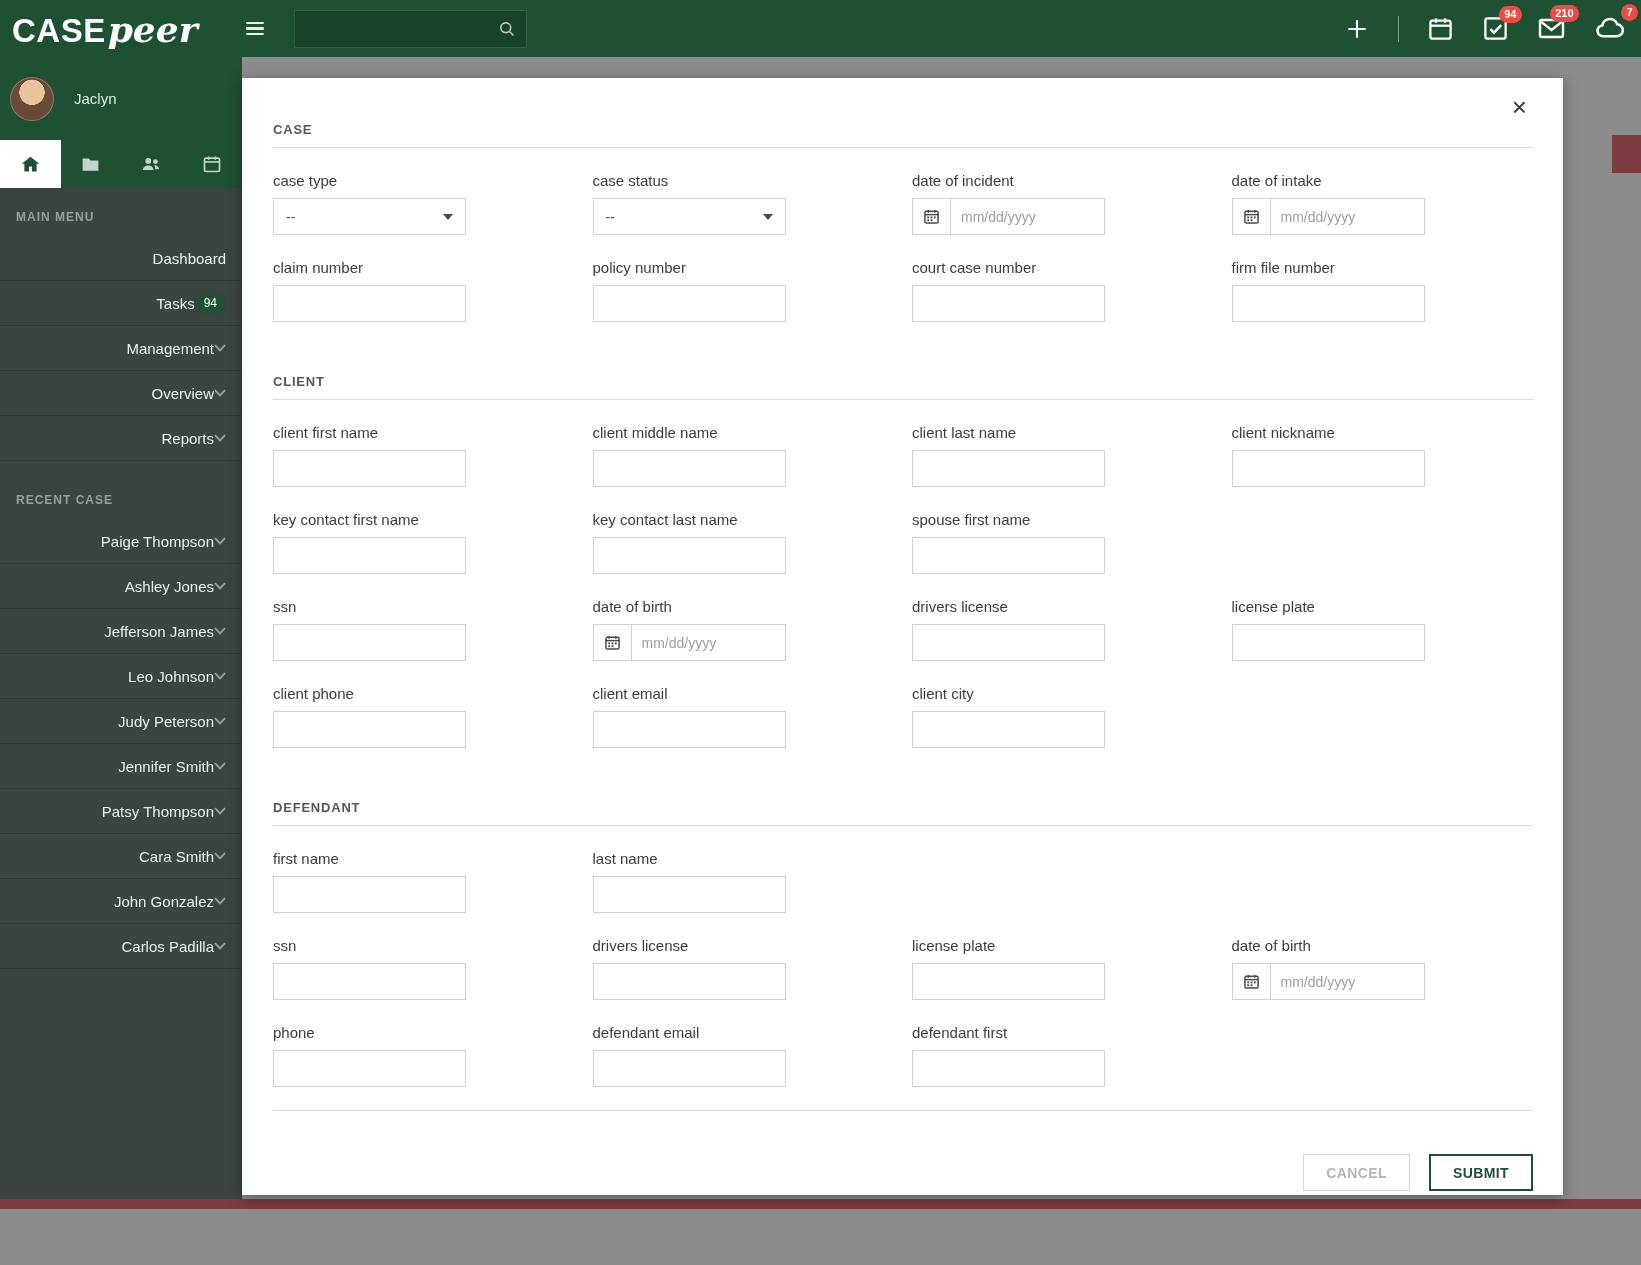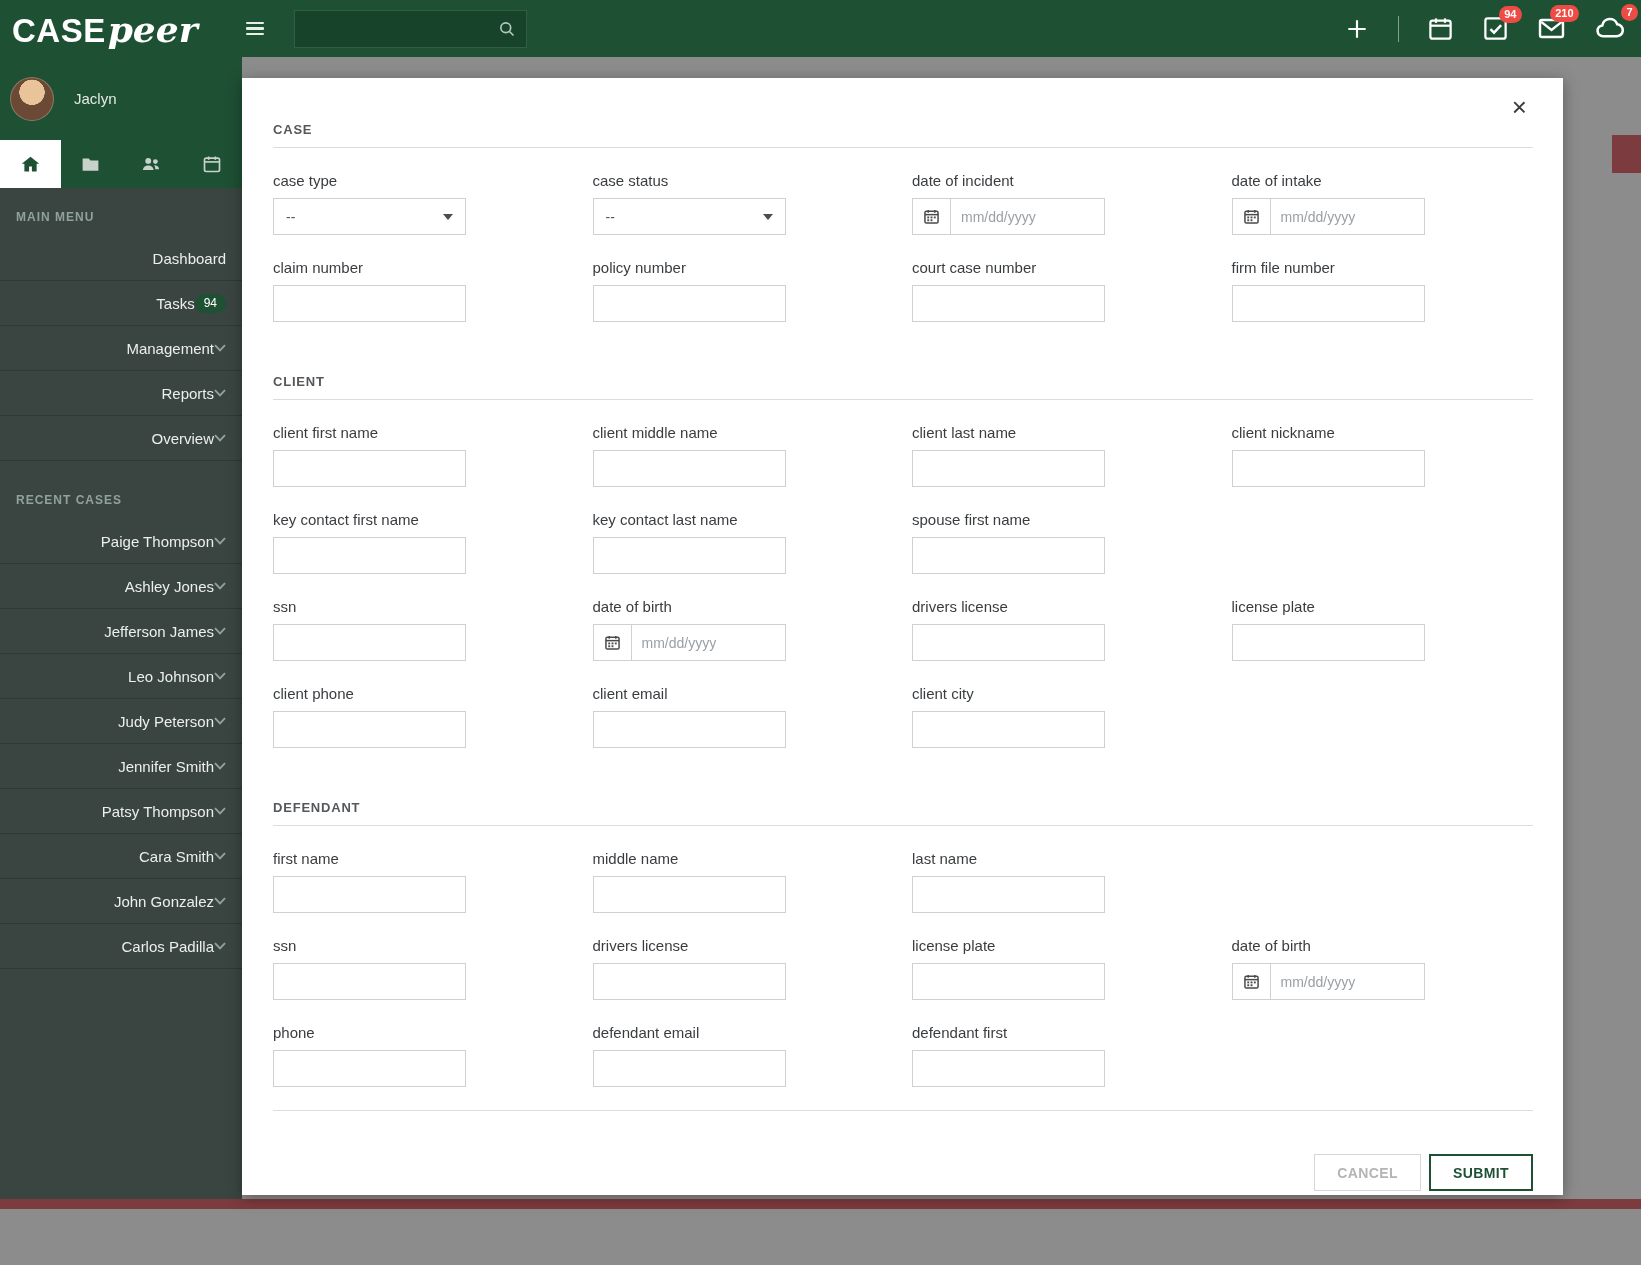--- a/index.html
+++ b/index.html
@@ -61,21 +61,21 @@
   .text-input,.select-box,.date-box{width:193px;height:37px;border:1px solid #cfd0d2;background:#fff;box-sizing:border-box;}
   .text-input{padding:0 10px;font-size:14px;color:#333;outline:none;display:block;}
   .select-box{display:flex;align-items:center;padding:0 12px;color:#55585b;font-size:14px;position:relative;cursor:pointer;}
   .caret{position:absolute;right:12px;width:0;height:0;border-left:5px solid transparent;
          border-right:5px solid transparent;border-top:6px solid #4a4d50;}
   .date-box{display:flex;align-items:stretch;padding:0;}
   .cal-cell{width:37px;display:flex;align-items:center;justify-content:center;border-right:1px solid #cfd0d2;flex:0 0 auto;}
   .date-input{border:none;outline:none;flex:1;min-width:0;padding:0 10px;font-size:14px;color:#333;background:transparent;}
   input::placeholder{color:#9aa0a4;}
   .final-rule{margin-top:23px;height:1px;background:#dcdcdc;}
-  .btn-row{display:flex;justify-content:flex-end;gap:8px;margin-top:43px;}
+  .btn-row{display:flex;justify-content:flex-end;gap:19px;margin-top:43px;}
   .btn{height:37px;padding:0 22px;display:flex;align-items:center;font-size:14px;font-weight:700;
        letter-spacing:.4px;background:#fff;cursor:pointer;box-sizing:border-box;}
   .btn-cancel{border:1px solid #d7d7d7;color:#b4b4b4;}
   .btn-submit{border:2px solid #1e5034;color:#1e5034;}
 </style>
 </head>
 <body>
 
 <div class="stage">
 
@@ -192,37 +192,37 @@
           </div>
           <div class="side-item">
             <span class="grow">Management</span>
             <span style="display: flex;">
               <svg width="12" height="8" viewBox="0 0 12 8">
                 <path d="M1 1.2 6 6.4 11 1.2" fill="none" stroke="#93a49b" stroke-width="1.8"></path>
               </svg>
             </span>
           </div>
           <div class="side-item">
+            <span class="grow">Overview</span>
+            <span style="display: flex;">
+              <svg width="12" height="8" viewBox="0 0 12 8">
+                <path d="M1 1.2 6 6.4 11 1.2" fill="none" stroke="#93a49b" stroke-width="1.8"></path>
+              </svg>
+            </span>
+          </div>
+          <div class="side-item">
             <span class="grow">Reports</span>
             <span style="display: flex;">
               <svg width="12" height="8" viewBox="0 0 12 8">
                 <path d="M1 1.2 6 6.4 11 1.2" fill="none" stroke="#93a49b" stroke-width="1.8"></path>
               </svg>
             </span>
           </div>
-          <div class="side-item">
-            <span class="grow">Overview</span>
-            <span style="display: flex;">
-              <svg width="12" height="8" viewBox="0 0 12 8">
-                <path d="M1 1.2 6 6.4 11 1.2" fill="none" stroke="#93a49b" stroke-width="1.8"></path>
-              </svg>
-            </span>
-          </div>
         </div>
-      <div class="menu-label cases">RECENT CASES</div>
+      <div class="menu-label cases">RECENT CASE</div>
       <div>
           <div class="side-item">
             <span class="grow">Paige Thompson</span>
             <span style="display: flex;">
               <svg width="12" height="8" viewBox="0 0 12 8">
                 <path d="M1 1.2 6 6.4 11 1.2" fill="none" stroke="#93a49b" stroke-width="1.8"></path>
               </svg>
             </span>
           </div>
           <div class="side-item">
@@ -465,24 +465,20 @@
         </div>
         <div class="section">
           <div class="section-title">DEFENDANT</div>
           <div class="rule"></div>
           <div class="form-row">
             <div class="field">
               <div class="field-label">first name</div>
               <input class="text-input" type="text" style="">
             </div>
             <div class="field">
-              <div class="field-label">middle name</div>
-              <input class="text-input" type="text" style="">
-            </div>
-            <div class="field">
               <div class="field-label">last name</div>
               <input class="text-input" type="text" style="">
             </div>
           </div>
           <div class="form-row">
             <div class="field">
               <div class="field-label">ssn</div>
               <input class="text-input" type="text" style="">
             </div>
             <div class="field">

